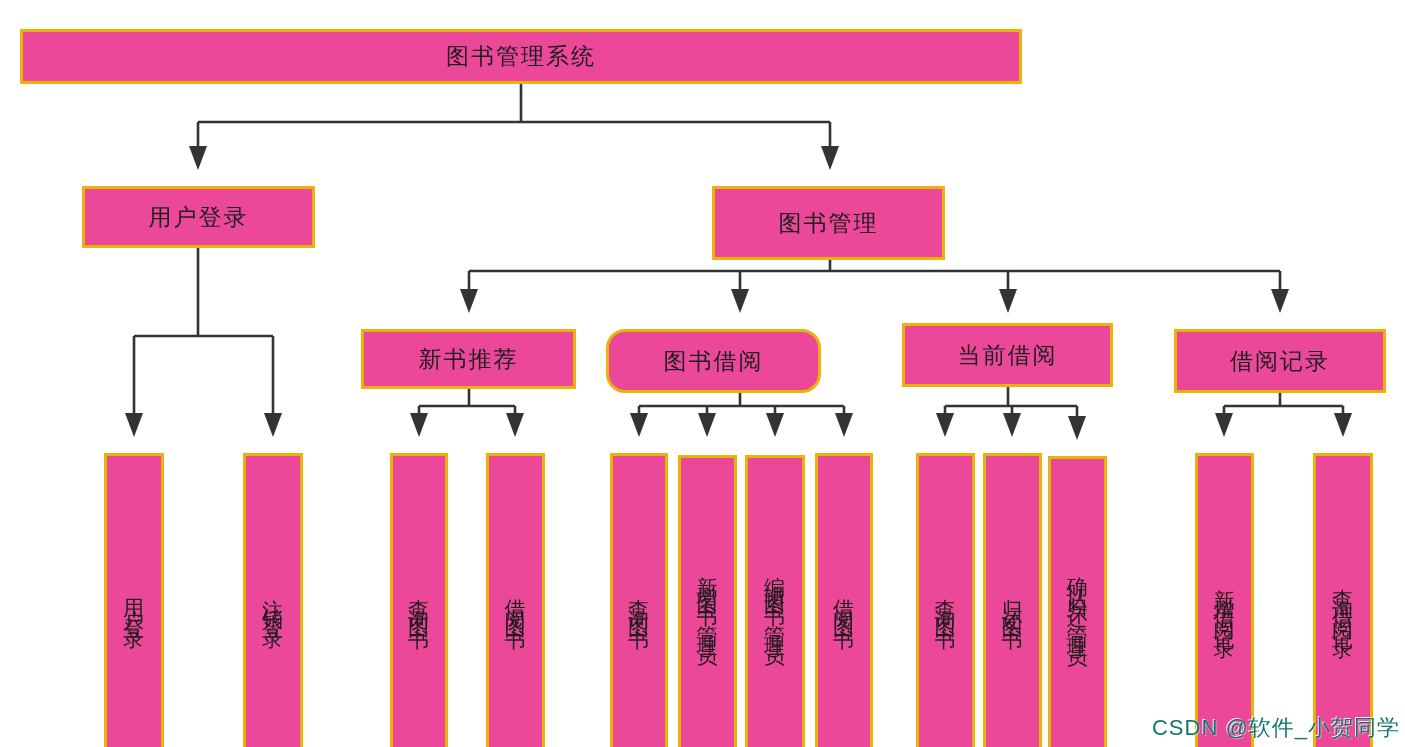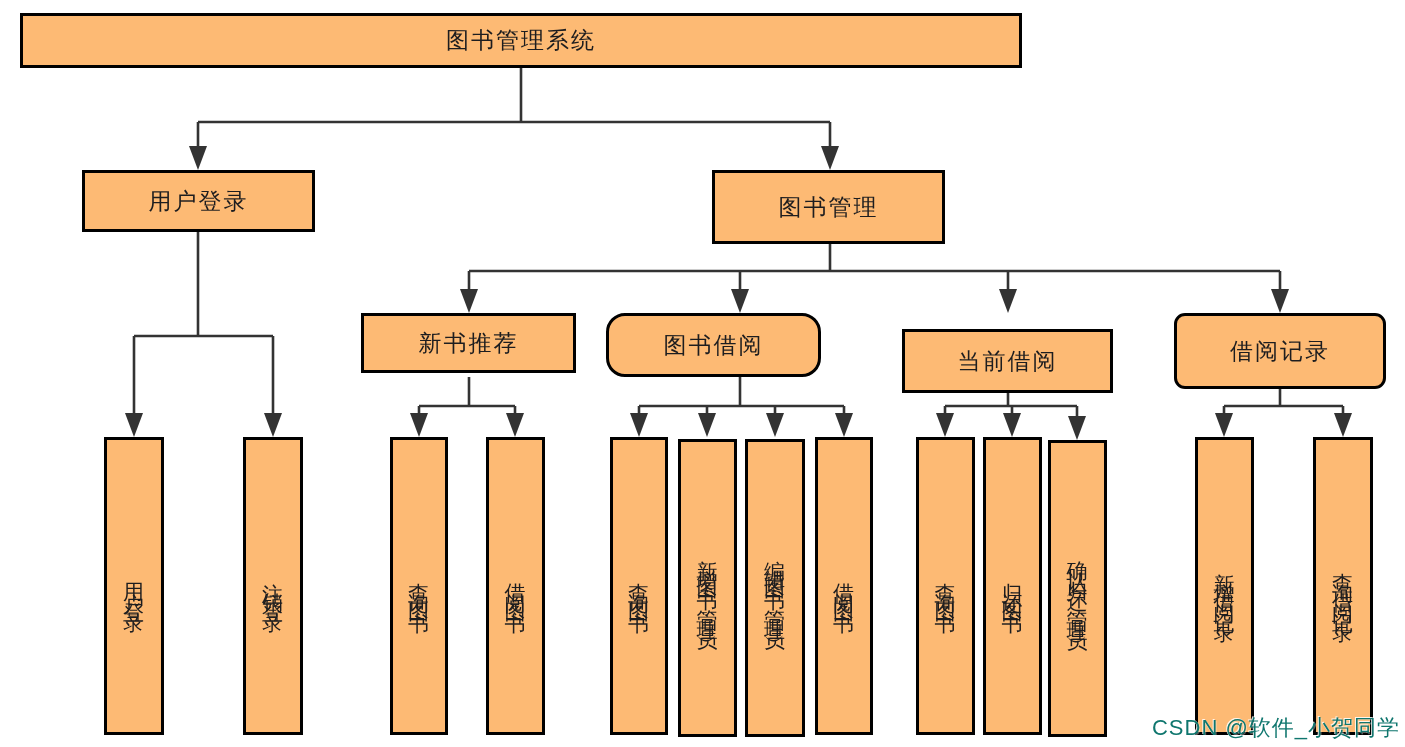--- a/index.html
+++ b/index.html
@@ -14,26 +14,27 @@
   }
   .wires {
     position: absolute;
     left: 0; top: 0;
     width: 1405px; height: 747px;
     z-index: 0;
   }
   .node {
     position: absolute;
     box-sizing: border-box;
-    background: #fdba74;
-    border: 3px solid #000000;
+    background: #ec4899;
+    border: 3px solid #eab308;
     display: flex;
     align-items: center;
     justify-content: center;
     z-index: 1;
+    margin-top: 16px;
   }
   .hbox {
     font-size: 23px;
     letter-spacing: 2px;
     white-space: nowrap;
   }
   .vbox {
     writing-mode: vertical-rl;
     text-orientation: mixed;
     font-size: 21px;
@@ -130,22 +131,22 @@
     </g>
   </svg>
 
   <div class="node hbox" style="left:20px; top:13px; width:1002px; height:55px;">图书管理系统</div>
 
   <div class="node hbox" style="left:82px; top:170px; width:233px; height:62px;">用户登录</div>
   <div class="node hbox" style="left:712px; top:170px; width:233px; height:74px;">图书管理</div>
 
   <div class="node hbox" style="left:361px; top:313px; width:215px; height:60px;">新书推荐</div>
   <div class="node hbox" style="left:606px; top:313px; width:215px; height:64px;border-radius:19px;">图书借阅</div>
-  <div class="node hbox" style="left:902px; top:329px; width:211px; height:64px;">当前借阅</div>
-  <div class="node hbox" style="left:1174px; top:313px; width:212px; height:76px;border-radius:11px;">借阅记录</div>
+  <div class="node hbox" style="left:902px; top:307px; width:211px; height:64px;">当前借阅</div>
+  <div class="node hbox" style="left:1174px; top:313px; width:212px; height:64px;">借阅记录</div>
 
   <div class="node vbox" style="left:104px; top:437px; width:60px; height:298px;">用户登录</div>
   <div class="node vbox" style="left:243px; top:437px; width:60px; height:298px;">注销登录</div>
 
   <div class="node vbox" style="left:390px; top:437px; width:58px; height:298px;">查询图书</div>
   <div class="node vbox" style="left:486px; top:437px; width:59px; height:298px;">借阅图书</div>
 
   <div class="node vbox" style="left:610px; top:437px; width:58px; height:298px;">查询图书</div>
   <div class="node vbox" style="left:678px; top:439px; width:59px; height:298px;">新增图书（管理员）</div>
   <div class="node vbox" style="left:745px; top:439px; width:60px; height:298px;">编辑图书（管理员）</div>

